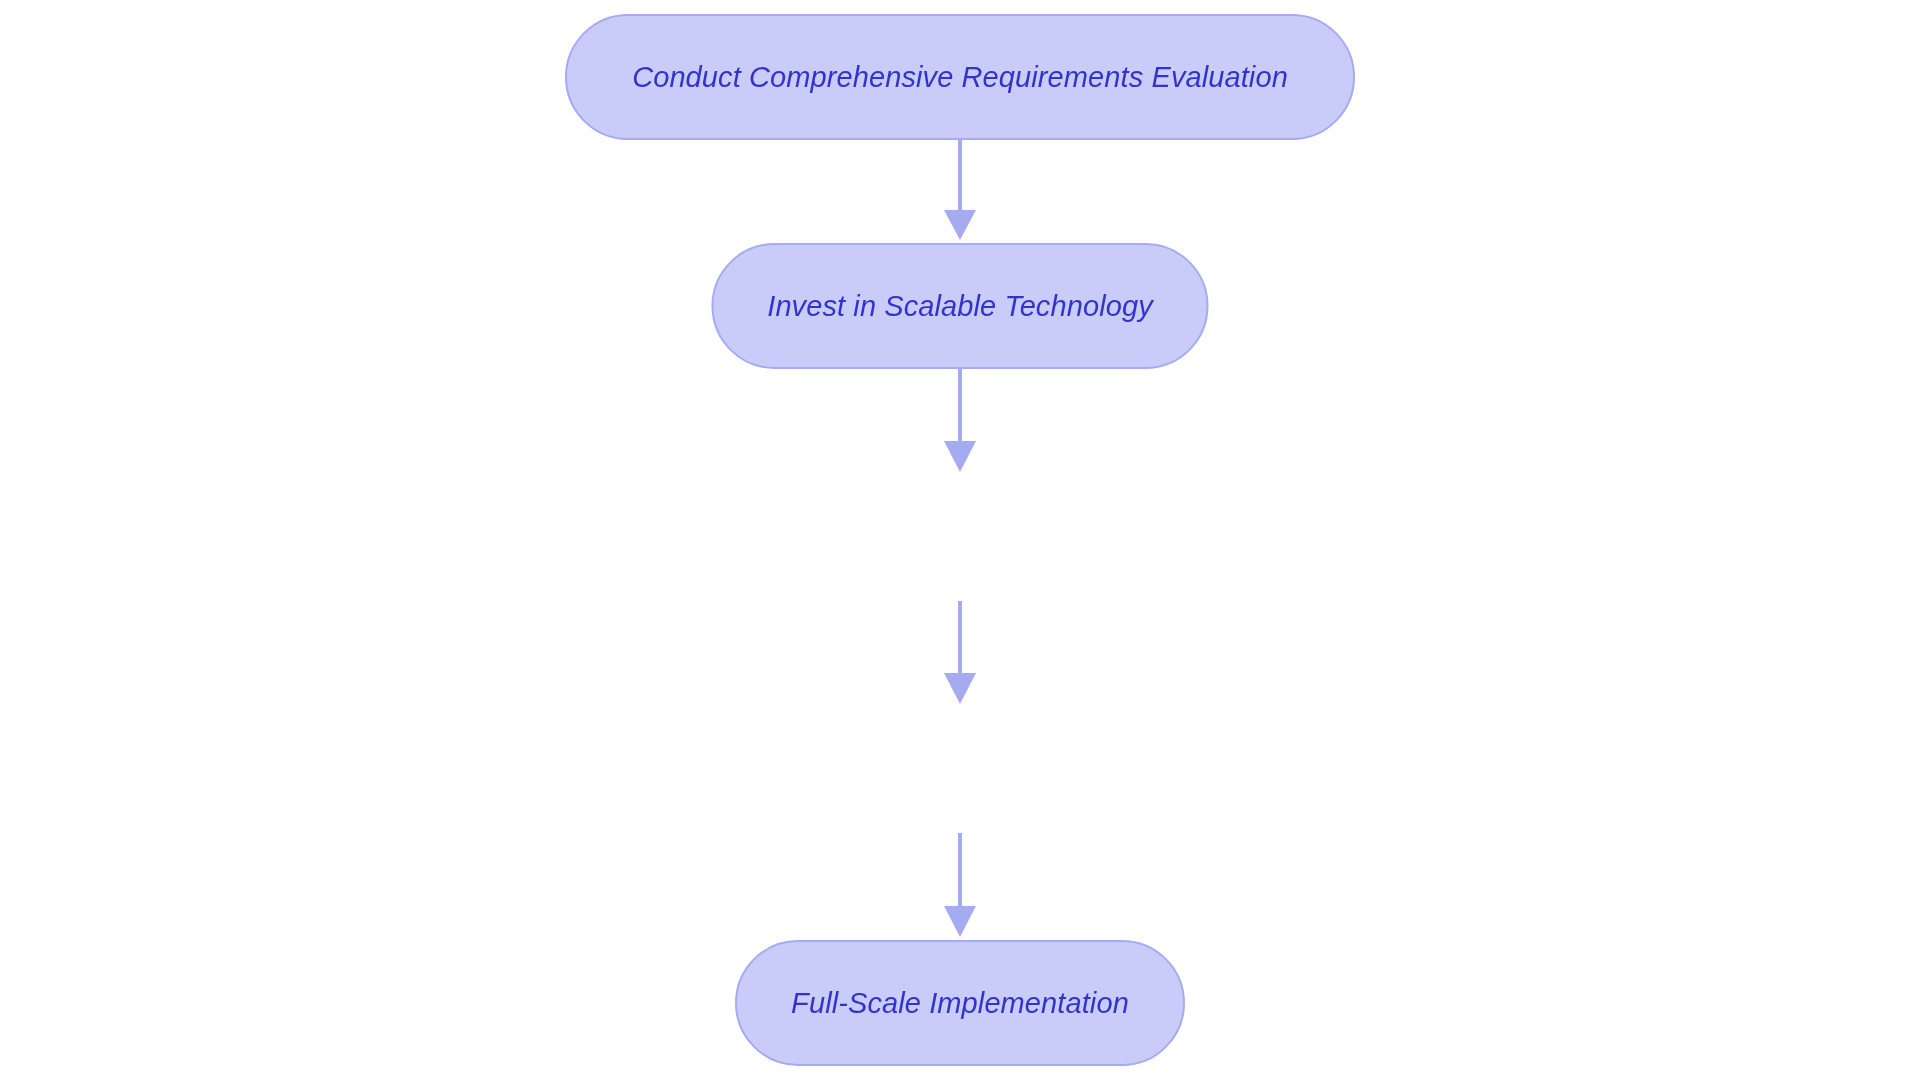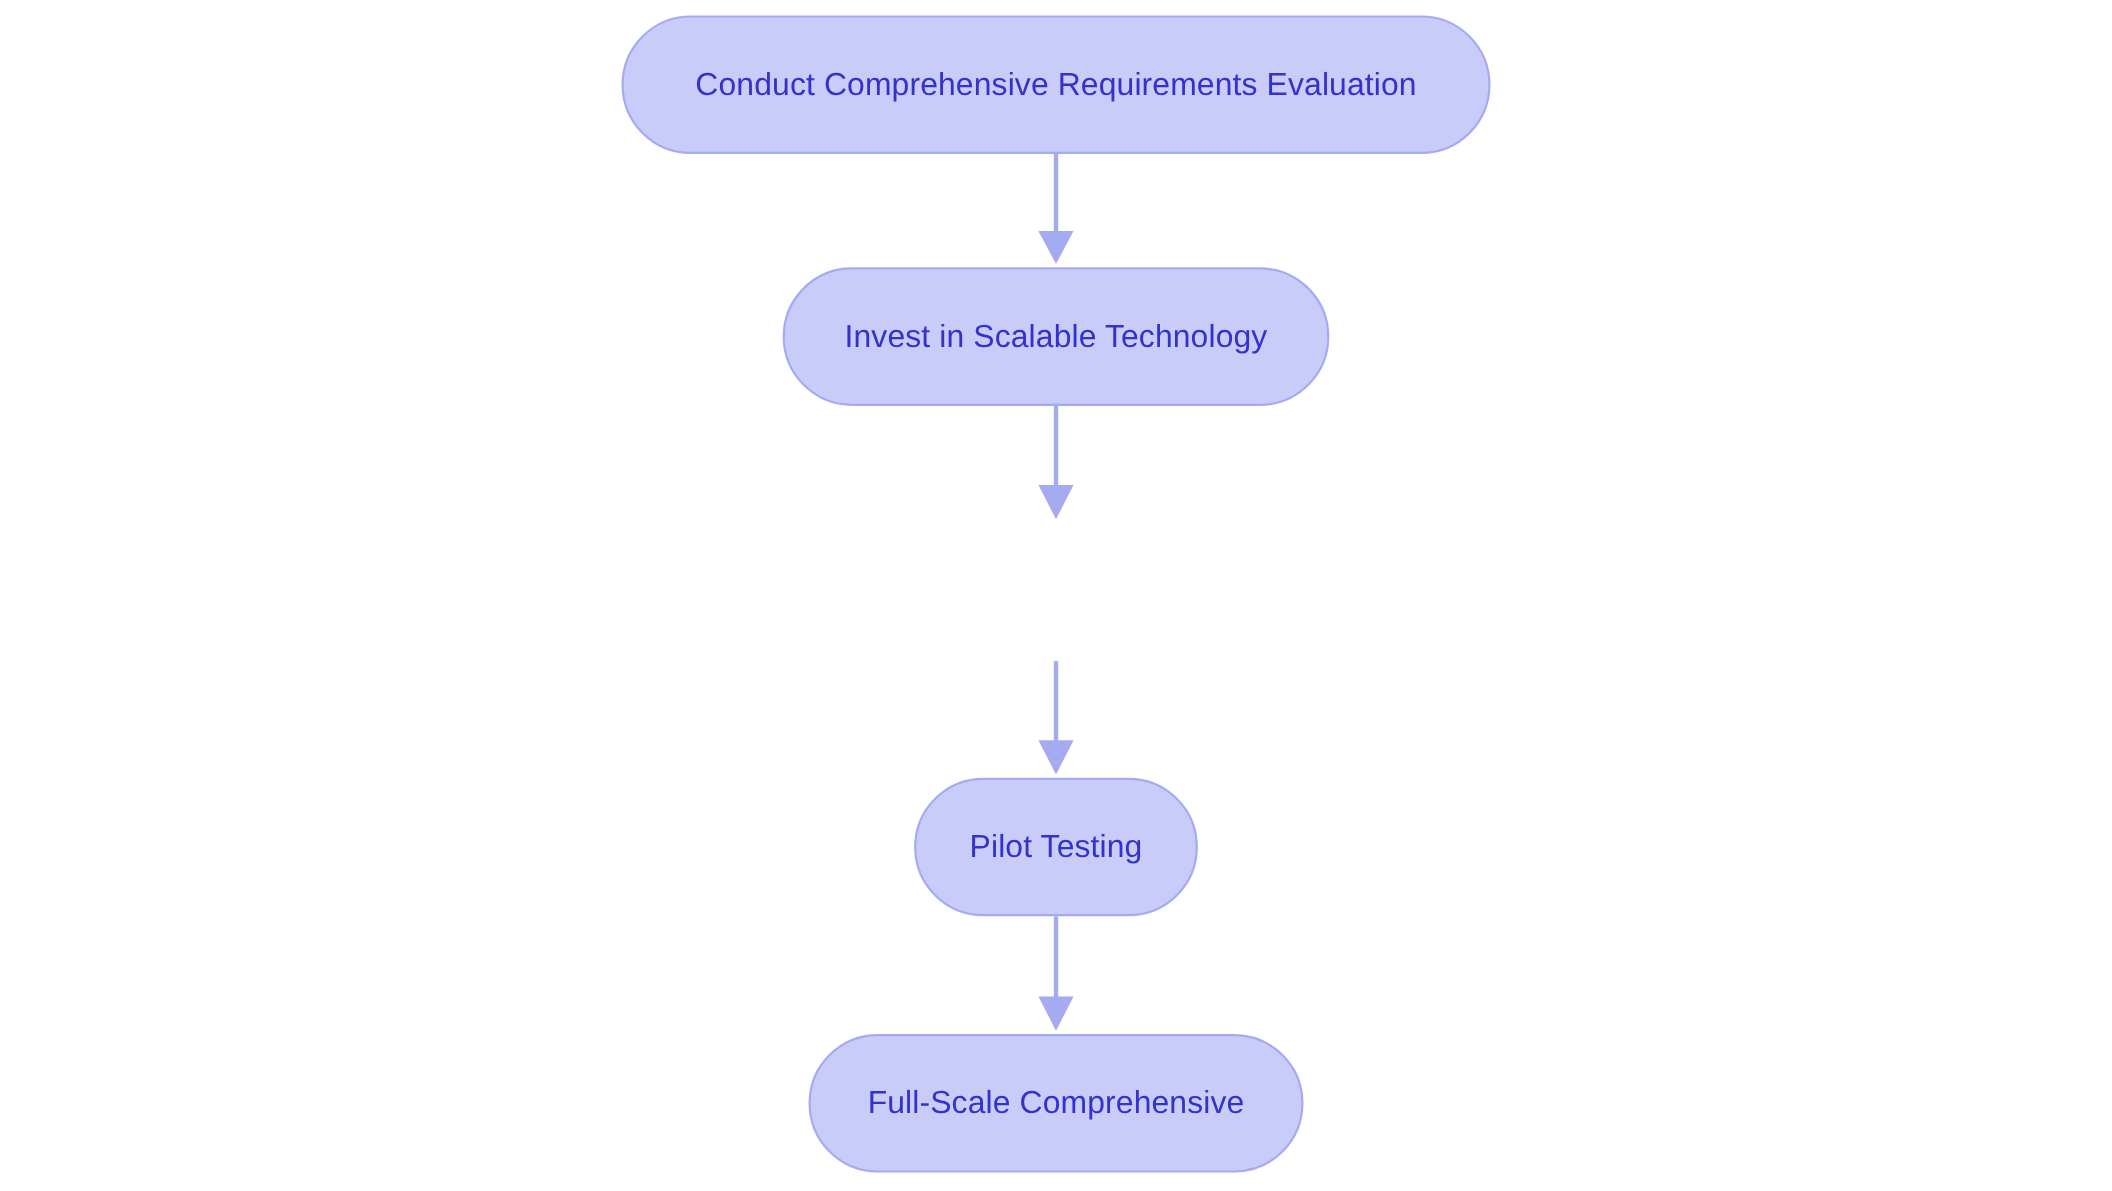--- a/index.html
+++ b/index.html
@@ -27,20 +27,21 @@
     box-sizing: border-box;
     display: flex;
     align-items: center;
     justify-content: center;
     background: #c9ccf9;
     border: 2px solid #a5abf0;
     border-radius: 9999px;
     height: 126px;
     transform: translateX(-50%);
     left: 960px;
+    font-style: italic;
   }
 
   .flow-node .node-label {
     color: #3333cc;
     font-size: 29px;
     font-weight: 400;
     line-height: 1.2;
     letter-spacing: 0.1px;
     white-space: nowrap;
     text-align: center;
@@ -99,28 +100,25 @@
   </div>
 
 
   <div class="flow-edge" id="edge-2">
     <svg width="44" height="106" viewBox="0 0 44 106" aria-hidden="true">
       <line x1="22" y1="0" x2="22" y2="76" stroke="#a5abf0" stroke-width="4"></line>
       <polygon points="22,103 6,72 38,72" fill="#a5abf0"></polygon>
     </svg>
   </div>
 
-  <div class="flow-node" id="node-3">
-    <span class="node-label">Pilot Testing</span>
-  </div>
 
   <div class="flow-edge" id="edge-3">
     <svg width="44" height="107" viewBox="0 0 44 107" aria-hidden="true">
       <line x1="22" y1="0" x2="22" y2="77" stroke="#a5abf0" stroke-width="4"></line>
       <polygon points="22,104 6,73 38,73" fill="#a5abf0"></polygon>
     </svg>
   </div>
 
   <div class="flow-node" id="node-4">
-    <span class="node-label">Full-Scale Comprehensive</span>
+    <span class="node-label">Full-Scale Implementation</span>
   </div>
 
 </div>
 
 </body></html>

